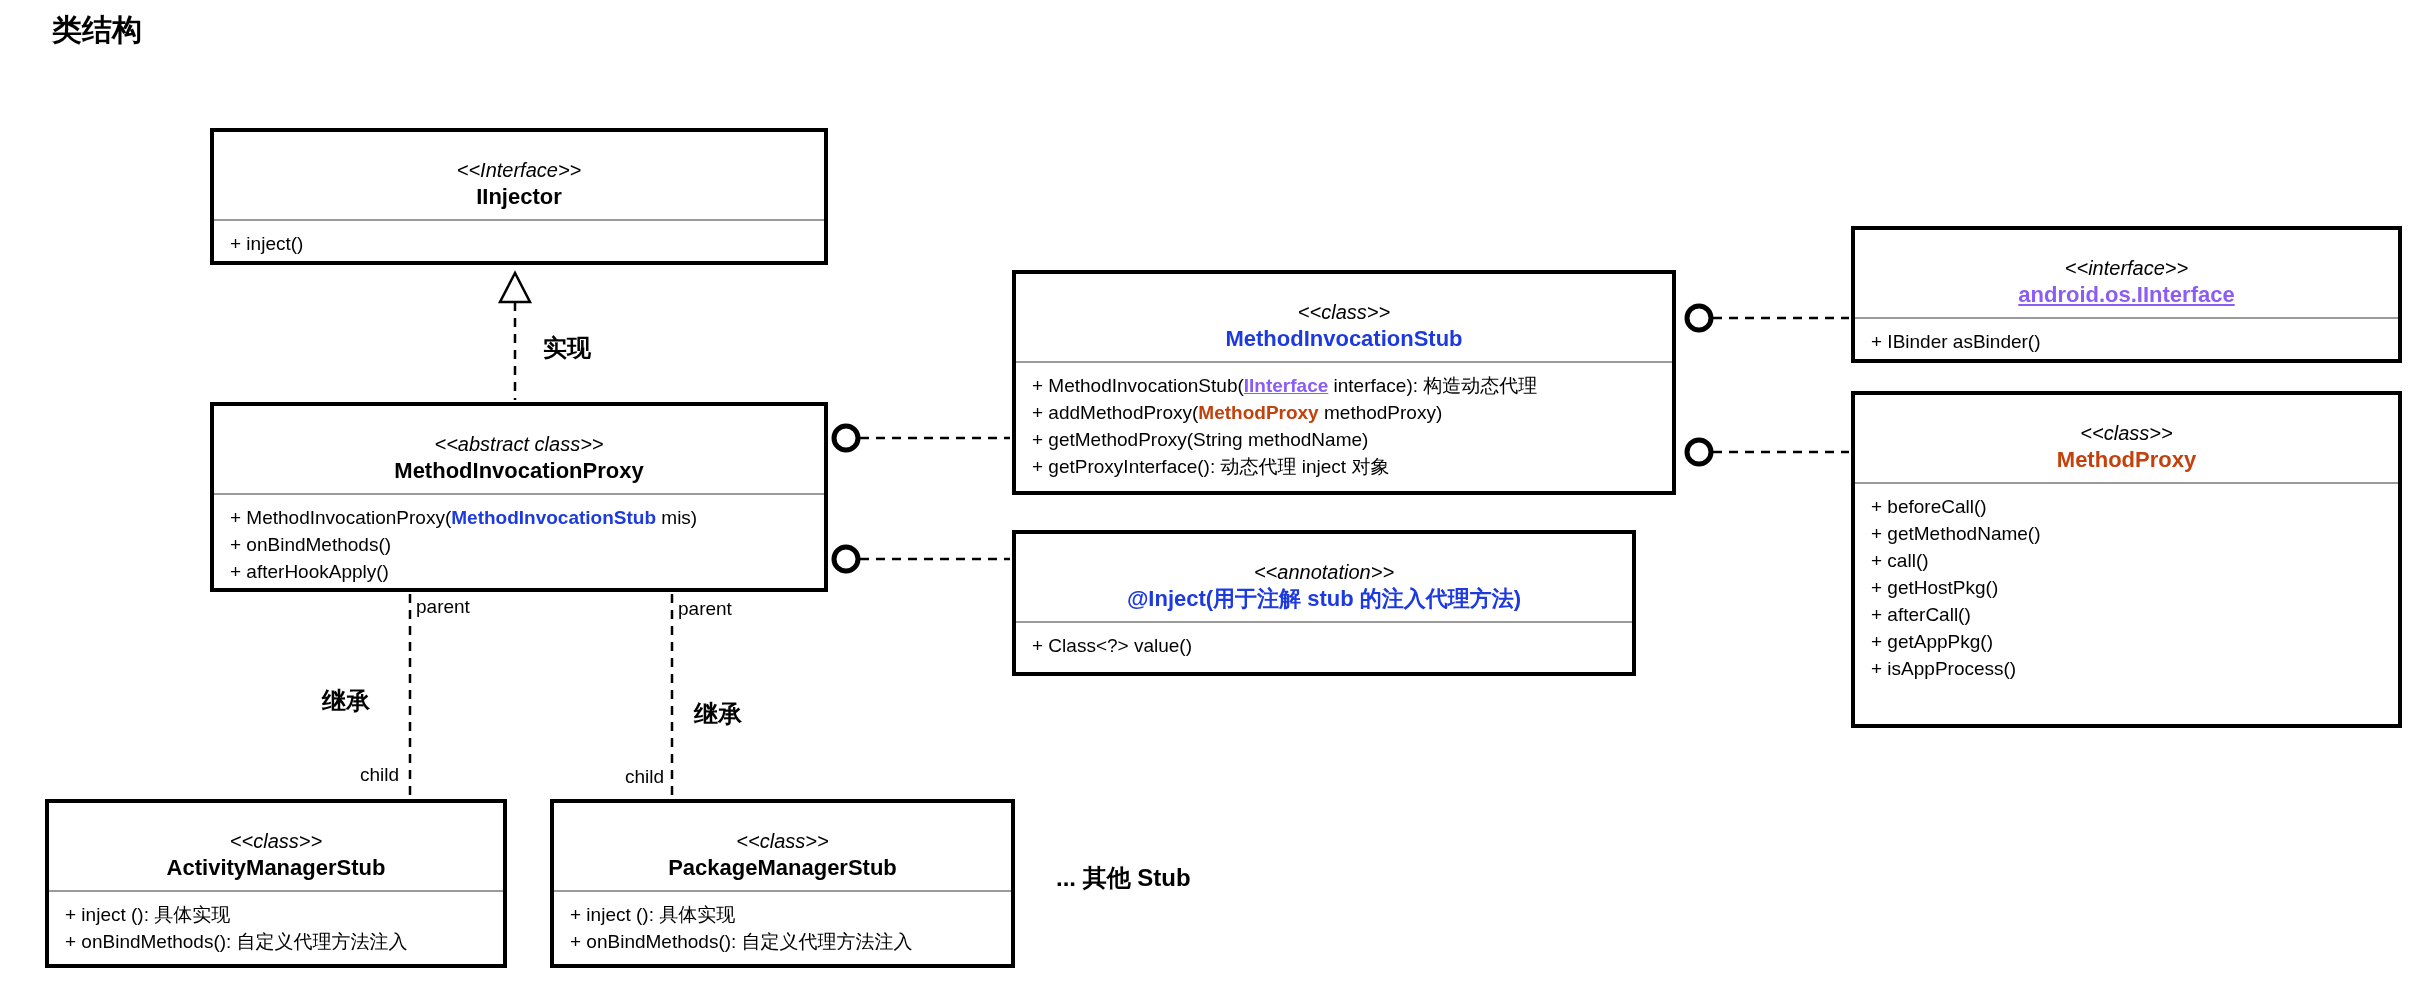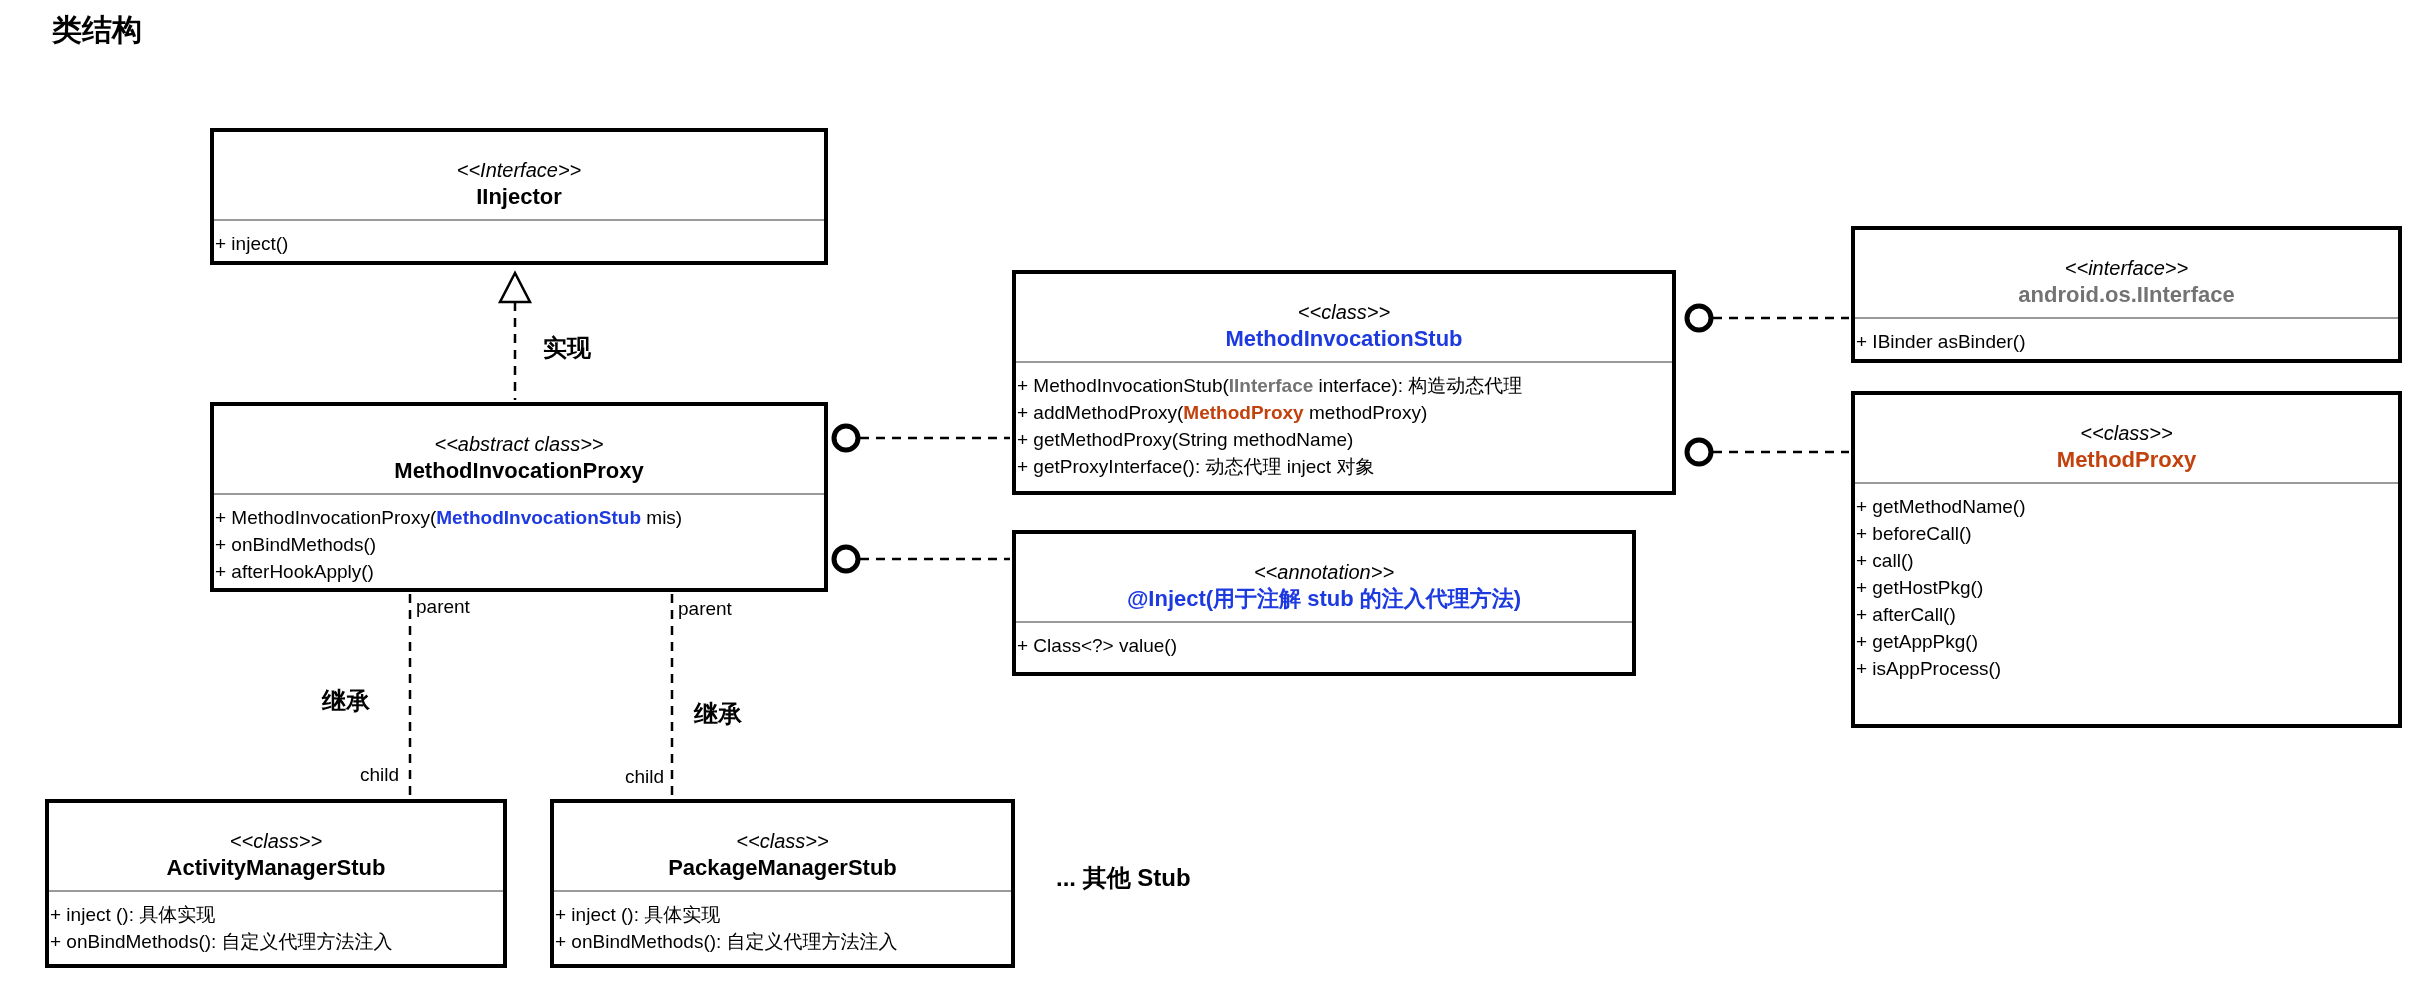--- a/index.html
+++ b/index.html
@@ -36,28 +36,28 @@
     line-height: 26px;
     white-space: nowrap;
   }
   .class-name {
     font-weight: bold;
     font-size: 22px;
     line-height: 28px;
     white-space: nowrap;
   }
   .uml-methods {
-    padding: 9px 1px;
+    padding: 9px 16px;
     font-size: 19px;
     line-height: 27px;
   }
   .method { white-space: nowrap; }
   .hl { font-weight: bold; }
   .c-blue   { color: #1d3ae0; }
-  .c-orange { color: #737373; }
+  .c-orange { color: #8b5cf6; text-decoration: underline; }
   .c-purple { color: #c2410c; }
   .rel-label {
     position: absolute;
     font-size: 19px;
     white-space: nowrap;
   }
   .rel-label-cn {
     position: absolute;
     font-size: 24px;
     font-weight: bold;
@@ -166,22 +166,22 @@
       <div class="method">+ IBinder asBinder()</div>
     </div>
   </div>
 
   <div class="uml-box" style="left:1851px; top:391px; width:551px; height:337px;">
     <div class="uml-header">
       <div class="stereotype">&lt;&lt;class&gt;&gt;</div>
       <div class="class-name c-purple">MethodProxy</div>
     </div>
     <div class="uml-methods">
+      <div class="method">+ beforeCall()</div>
       <div class="method">+ getMethodName()</div>
-      <div class="method">+ beforeCall()</div>
       <div class="method">+ call()</div>
       <div class="method">+ getHostPkg()</div>
       <div class="method">+ afterCall()</div>
       <div class="method">+ getAppPkg()</div>
       <div class="method">+ isAppProcess()</div>
     </div>
   </div>
 
   <div class="uml-box" style="left:45px; top:799px; width:462px; height:169px;">
     <div class="uml-header">

